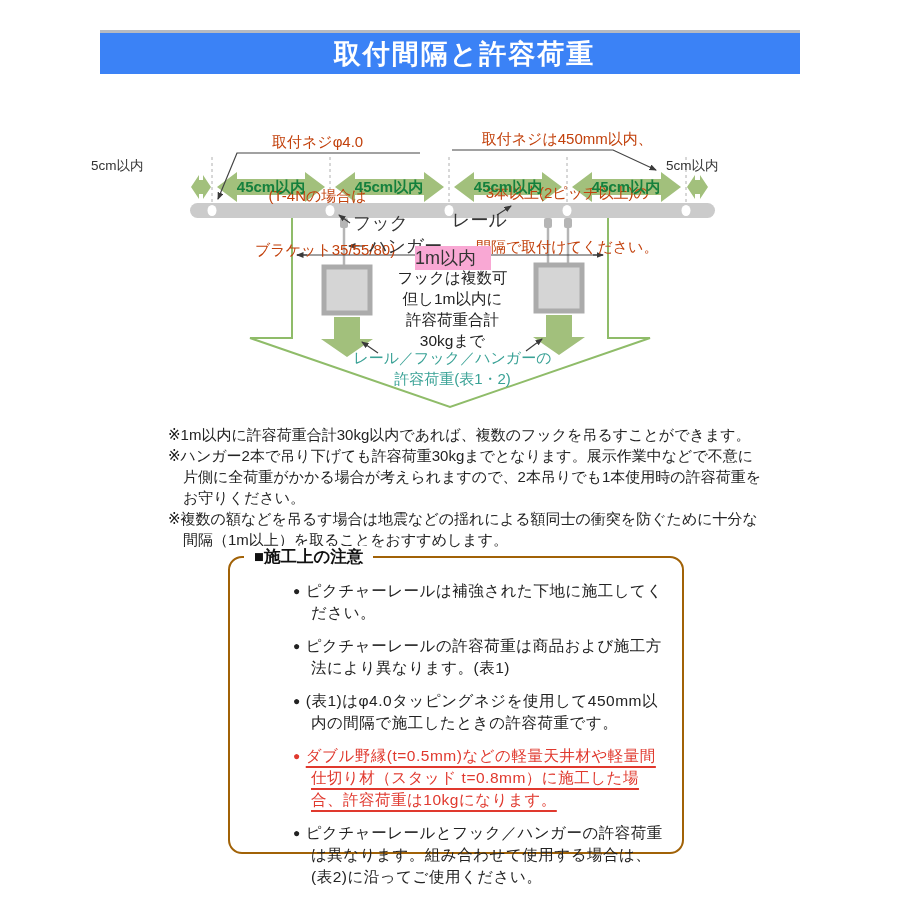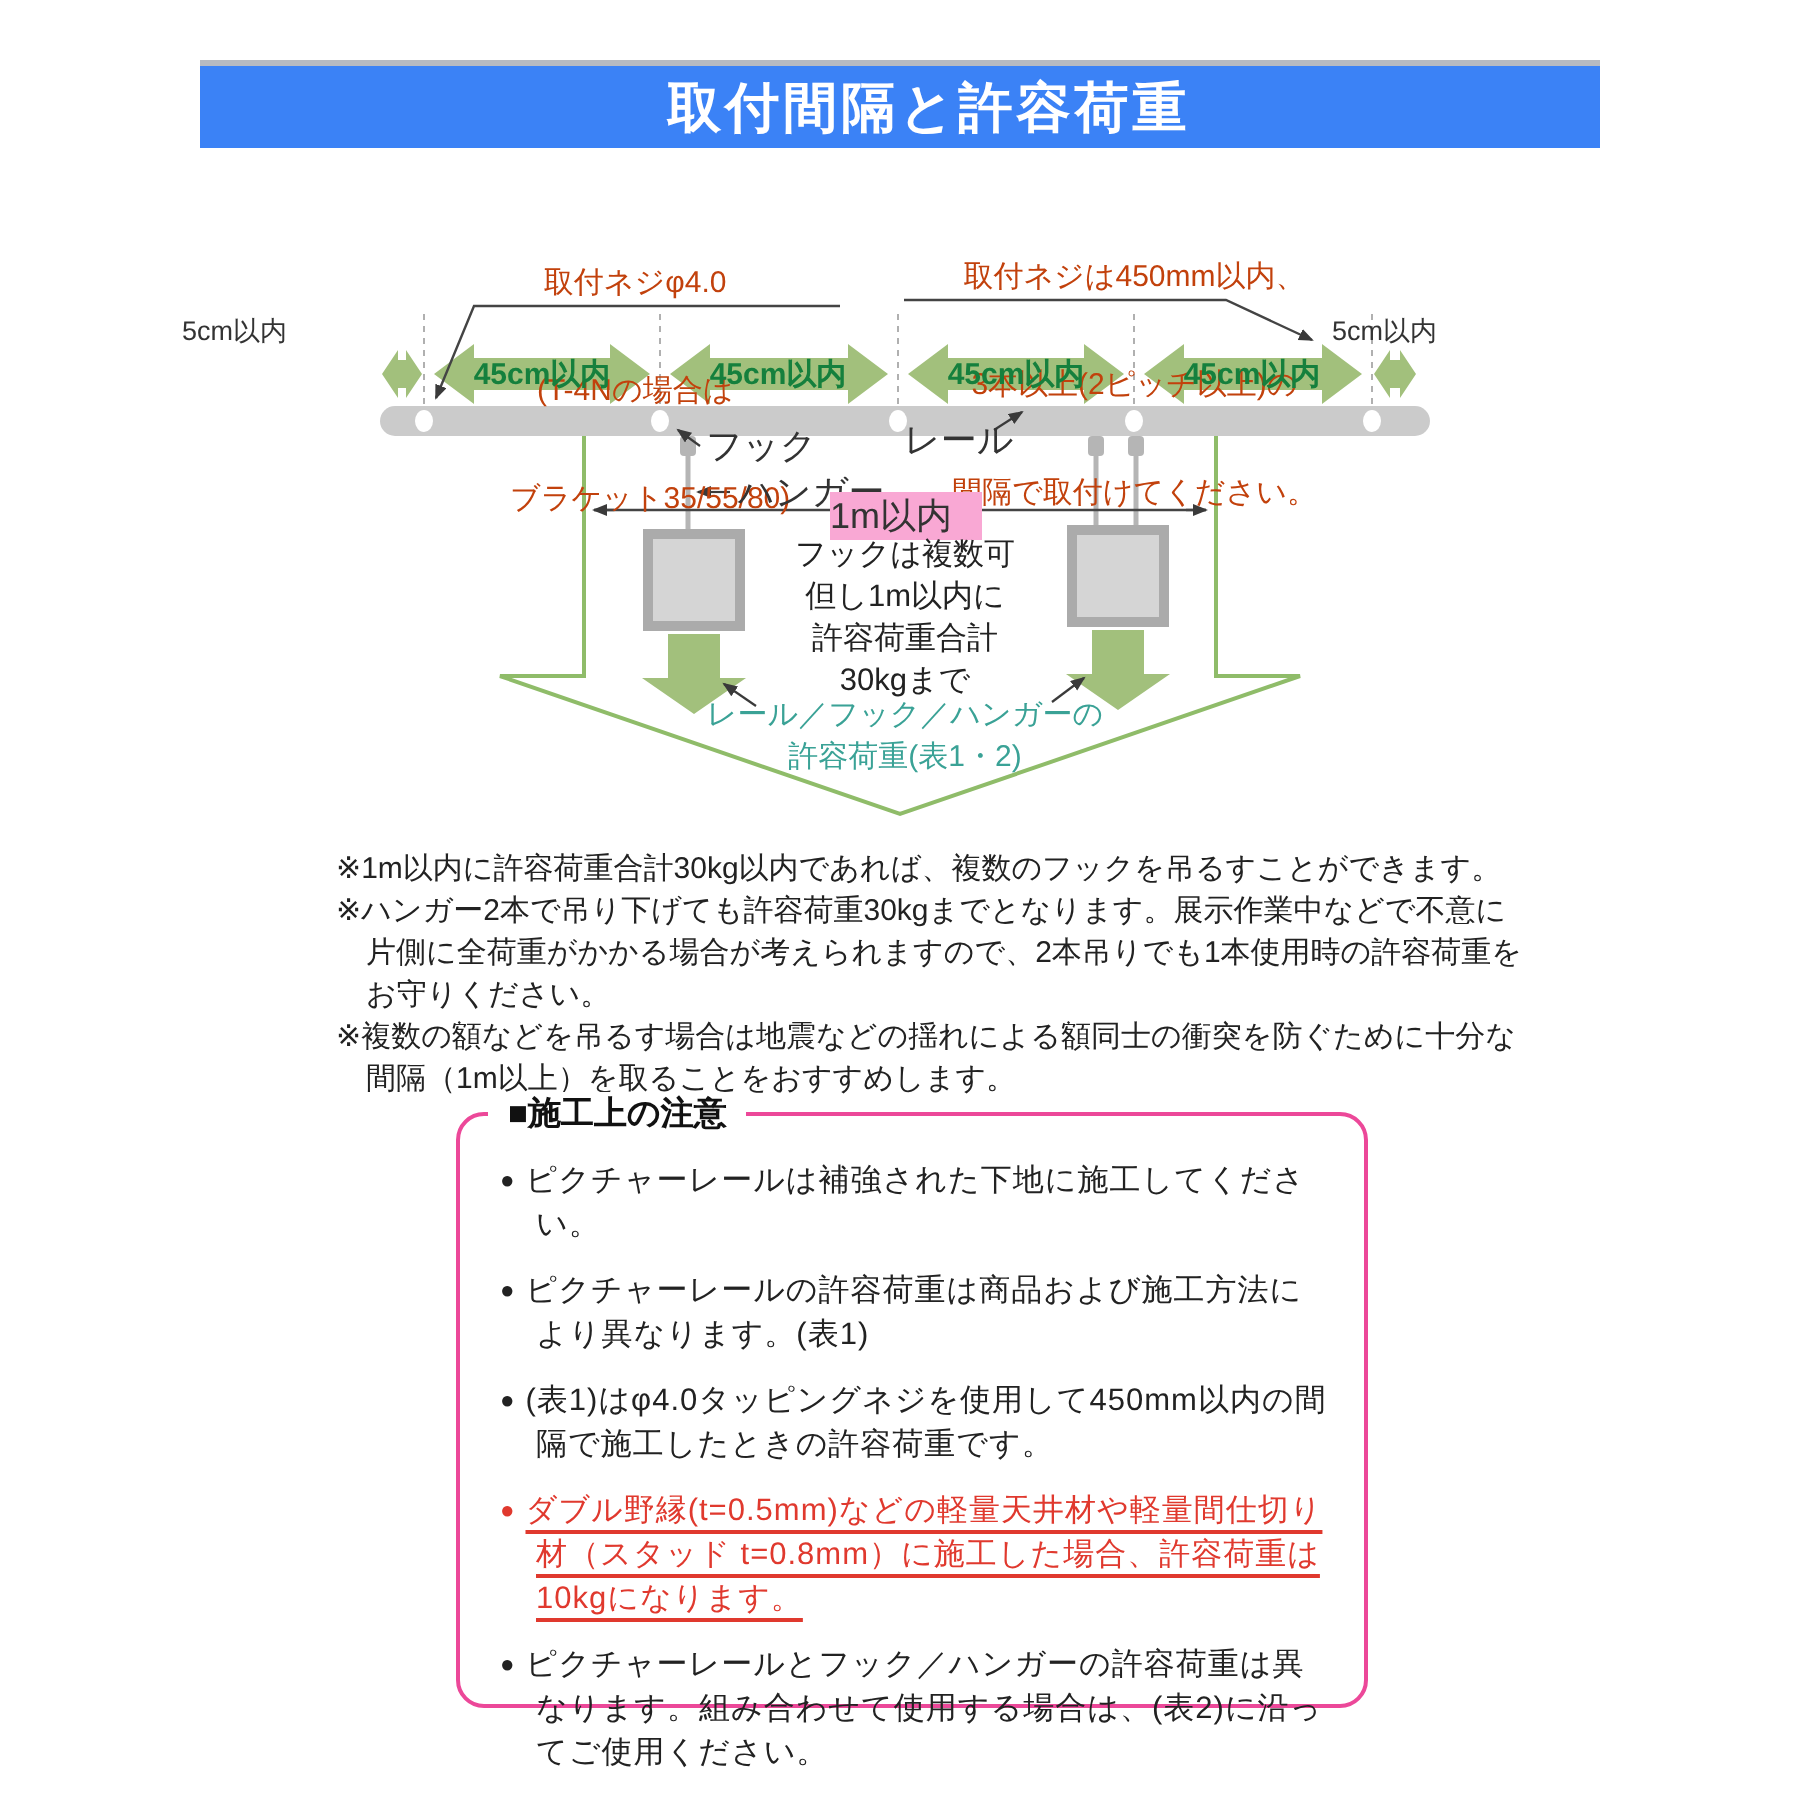--- a/index.html
+++ b/index.html
@@ -28,21 +28,21 @@
   .tealnote { position:absolute; left:245px; top:262px; width:245px; text-align:center;
               font-size:15px; line-height:21px; color:#3aa296; }
 
   
   .notes { position:absolute; left:168px; top:424px; width:600px; font-size:15px;
            line-height:21px; color:#222; }
   .note { padding-left:15px; text-indent:-15px; }
 
   
   .pbox { position:absolute; left:228px; top:556px; width:456px; height:298px;
-          border:2px solid #ec4899; border-radius:14px; }
+          border:2px solid #a16207; border-radius:14px;padding-left:43px; }
   .pbox-title { position:absolute; top:-12px; left:14px; background:#fff; padding:0 10px;
                 font-size:16.5px; font-weight:bold; color:#111; }
   .pitems { padding:22px 16px 10px 20px; }
   .pitem { padding-left:18px; text-indent:-18px; font-size:15.5px; line-height:1.42;
            letter-spacing:0.5px; color:#222; margin-bottom:11px; }
   .pitem::before { content:"●"; font-size:12px; margin-right:5px; position:relative; top:-1px; }
   .pitem.em { color:#e0392e; }
   .pitem.em .txt { text-decoration:underline; text-underline-offset:5px; text-decoration-thickness:1.5px; }
 </style>
 </head>

